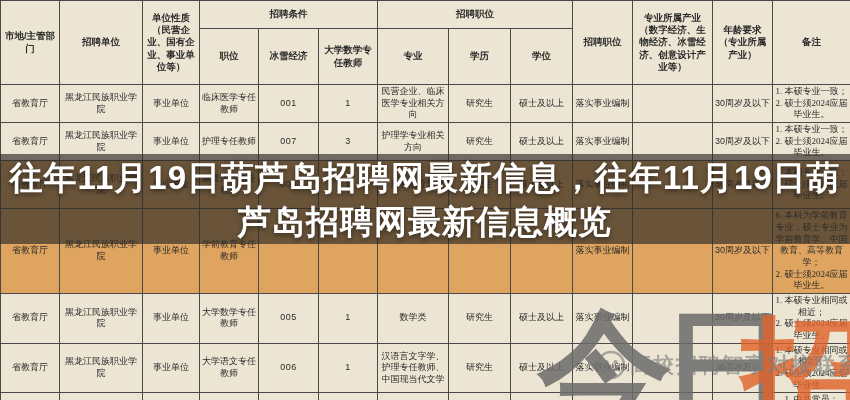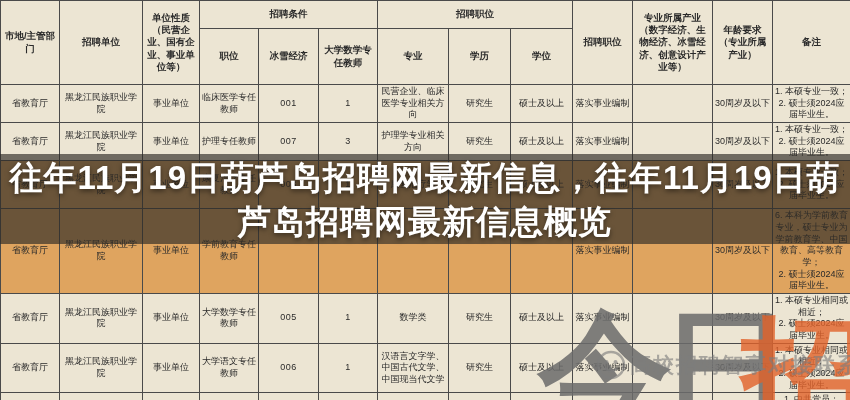--- a/index.html
+++ b/index.html
@@ -38,20 +38,21 @@
   tbody tr:nth-child(6){height:44px;}
   tbody tr:nth-child(7){height:70px;}
   tbody tr.hl td{background:#dfa45f;}
   td.c4, td.c5{font-size:9.5px;letter-spacing:0.5px;margin-left:20px;}
   td.c12{
     text-align:left;
     font-size:7.5px;
     line-height:1.35;
     white-space:pre-line;
     padding:2px 3px;
+    font-family:Liberation Serif, serif;
   }
   
   .banner{
     position:absolute;
     left:0;top:154px;
     width:850px;height:90px;
     background:rgba(45,42,38,0.66);
     z-index:2;
     box-sizing:border-box;
   }
@@ -218,21 +219,21 @@
           <td class="c12">1. 本硕专业相同或相近；
 2. 硕士须2024应届毕业生。</td>
         </tr>
         <tr>
           <td class="c0">省教育厅</td>
           <td class="c1">黑龙江民族职业学院</td>
           <td class="c2">事业单位</td>
           <td class="c3">大学语文专任教师</td>
           <td class="c4">006</td>
           <td class="c5">1</td>
-          <td class="c6">汉语言文字学、中国古代文学、中国现当代文学</td>
+          <td class="c6">汉语言文字学、护理专任教师、中国现当代文学</td>
           <td class="c7">研究生</td>
           <td class="c8">硕士及以上</td>
           <td class="c9">落实事业编制</td>
           <td class="c10"></td>
           <td class="c11">30周岁及以下</td>
           <td class="c12">1. 本硕专业相同或相近；
 2. 硕士须2024应届毕业生。</td>
         </tr>
         <tr>
           <td class="c0">省教育厅</td>

